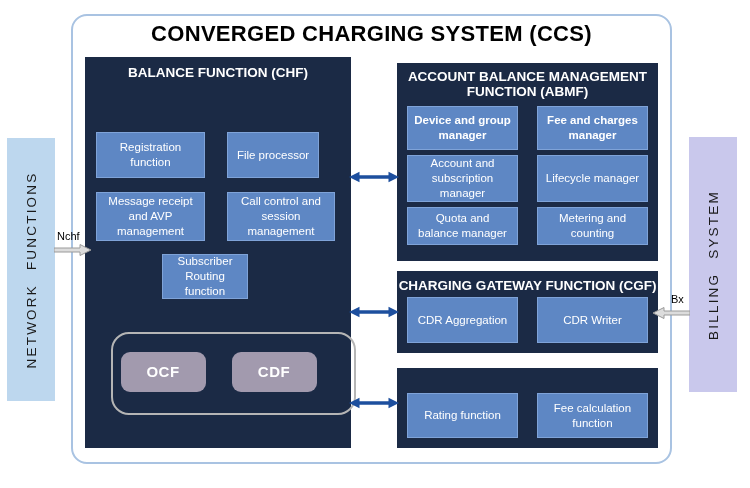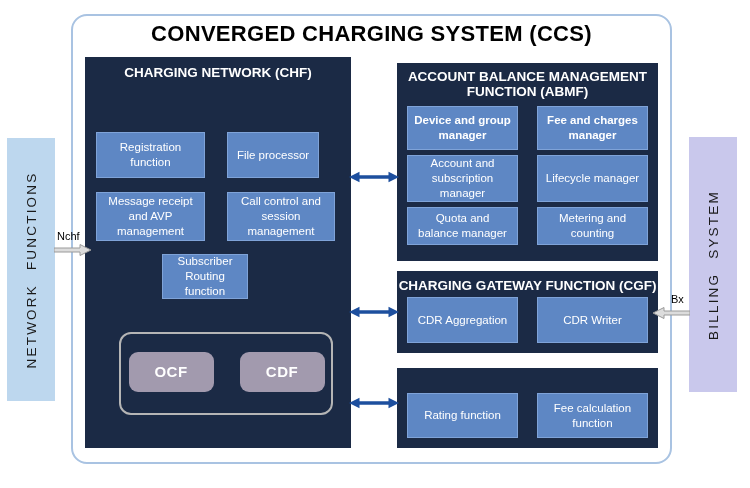--- a/index.html
+++ b/index.html
@@ -34,22 +34,22 @@
        color:#fff;font-size:11.5px;line-height:1.28;white-space:pre-line;padding:1px 2px;}
 
   
   .b-reg {left:11px; top:75px; width:109px;height:46px;}
   .b-file{left:142px;top:75px; width:92px;height:46px;}
   .b-msg {left:11px; top:135px;width:109px;height:49px;}
   .b-call{left:142px;top:135px;width:108px;height:49px;}
   .b-subs{left:77px; top:197px;width:86px;height:45px;}
 
   
-  .core-ring{position:absolute;left:34px;top:275px;width:214px;height:83px;
-       border:2.5px solid #b5b5b5;border-radius:12px;box-sizing:border-box;}
+  .core-ring{position:absolute;left:26px;top:275px;width:245px;height:83px;
+       border:2.5px solid #b5b5b5;border-radius:18px;box-sizing:border-box;}
   .core{position:absolute;top:17.5px;width:85px;height:40px;border-radius:9px;background:#a29aae;
        display:flex;align-items:center;justify-content:center;color:#fff;
        font-size:15px;font-weight:bold;letter-spacing:.5px;}
   .ocf{left:7.5px;} .cdf{left:118.5px;}
 
   
   .c1{left:10px;width:111px;} .c2{left:140px;width:111px;}
   .abmf .r1{top:43px;height:44px;font-weight:bold;} .abmf .r2{top:92px;height:47px;} .abmf .r3{top:144px;height:38px;}
   .cgf .r1{top:26px;height:46px;}
   .rf  .r1{top:25px;height:45px;}
@@ -67,21 +67,21 @@
   <div class="ccs-title">CONVERGED CHARGING SYSTEM (CCS)</div>
 
   <div class="ext net">
     <span class="vtext">NETWORK FUNCTIONS</span>
   </div>
   <div class="ext bill">
     <span class="vtext">BILLING SYSTEM</span>
   </div>
 
   <div class="panel chf">
-    <div class="panel-title" style="top:9px;">CHARGING NETWORK (CHF)</div>
+    <div class="panel-title" style="top:9px;">BALANCE FUNCTION (CHF)</div>
     <div class="sub b-reg">Registration
 function</div>
     <div class="sub b-file">File processor</div>
     <div class="sub b-msg">Message receipt
 and AVP
 management</div>
     <div class="sub b-call">Call control and
 session
 management</div>
     <div class="sub b-subs">Subscriber

